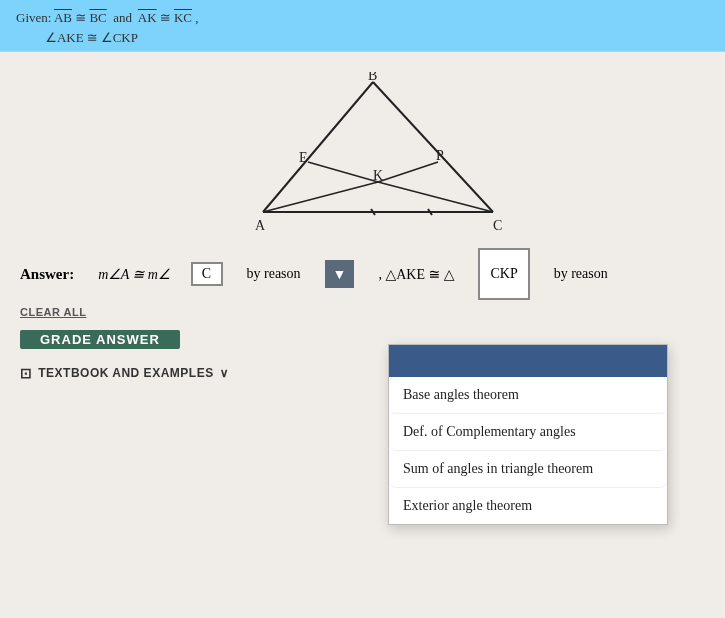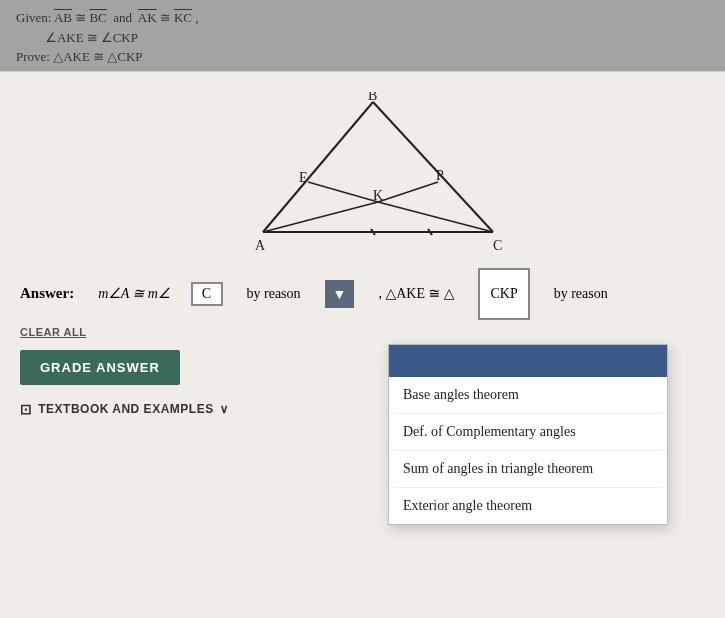--- a/index.html
+++ b/index.html
@@ -6,21 +6,21 @@
     body {
       font-family: Georgia, 'Times New Roman', serif;
       background: #f0ede8;
       width: 725px;
       min-height: 618px;
       overflow: hidden;
       position: relative;
     }
 
     .top-bar {
-      background: #a3a3a3;
+      background: #7dd3fc;
       padding: 8px 16px 4px 16px;
       border-bottom: 1px solid #ccc;
       font-size: 13px;
       color: #333;
       line-height: 1.5;
     }
 
     .top-bar .overline {
       text-decoration: overline;
     }
@@ -114,21 +114,21 @@
       margin-top: 2px;
       margin-bottom: 12px;
       display: inline-block;
       text-decoration: underline;
     }
 
     .grade-button {
       background: #3a6b5a;
       color: #fff;
       border: none;
-      padding: 10px 20px;
+      padding: 2px 20px;
       font-size: 13px;
       font-family: Arial, sans-serif;
       font-weight: bold;
       letter-spacing: 1px;
       cursor: pointer;
       border-radius: 2px;
       margin-bottom: 16px;
     }
 
     .textbook-row {
@@ -181,23 +181,20 @@
   </style>
 </head>
 <body>
 
 <div class="top-bar">
   <div>
     Given: <span class="overline">AB</span> ≅ <span class="overline">BC</span> &nbsp;and&nbsp; <span class="overline">AK</span> ≅ <span class="overline">KC</span> ,
   </div>
   <div>
     &nbsp;&nbsp;&nbsp;&nbsp;&nbsp;&nbsp;&nbsp;&nbsp;&nbsp;∠AKE ≅ ∠CKP
-  </div>
-  <div>
-    Prove: △AKE ≅ △CKP
   </div>
 </div>
 
 <div class="main-content">
   <div class="diagram-container">
     <svg class="triangle-diagram" viewBox="0 0 260 160">
 
       <line x1="10" y1="140" x2="120" y2="10" stroke="#222" stroke-width="2"></line>
       <line x1="120" y1="10" x2="240" y2="140" stroke="#222" stroke-width="2"></line>
       <line x1="10" y1="140" x2="240" y2="140" stroke="#222" stroke-width="2"></line>

